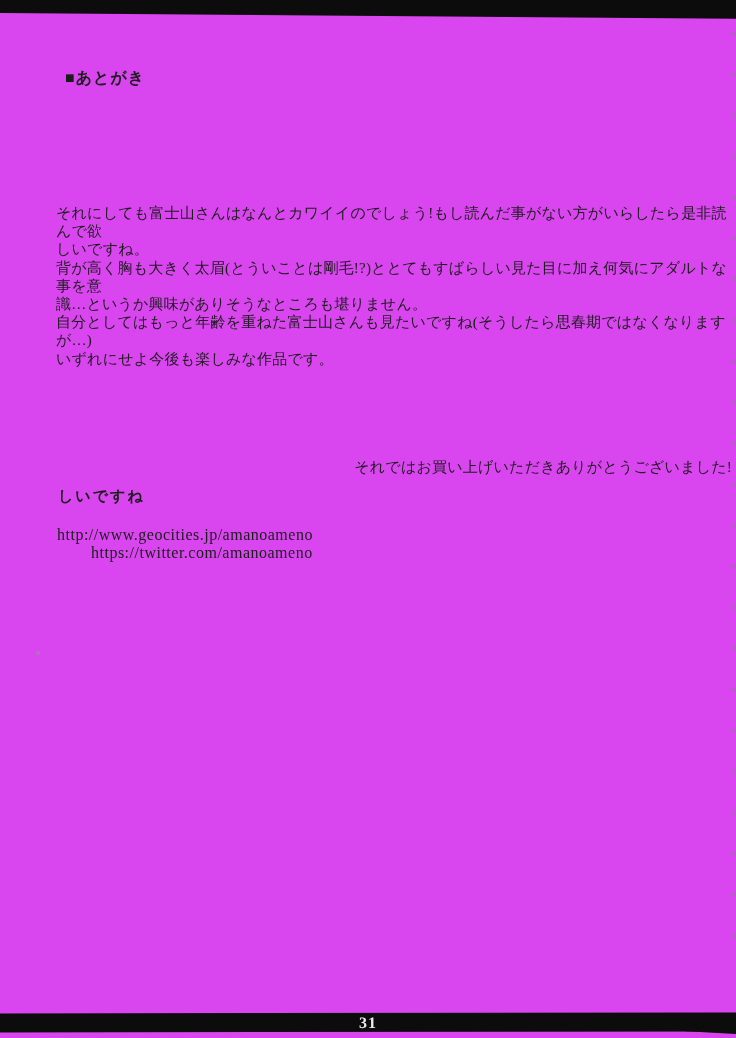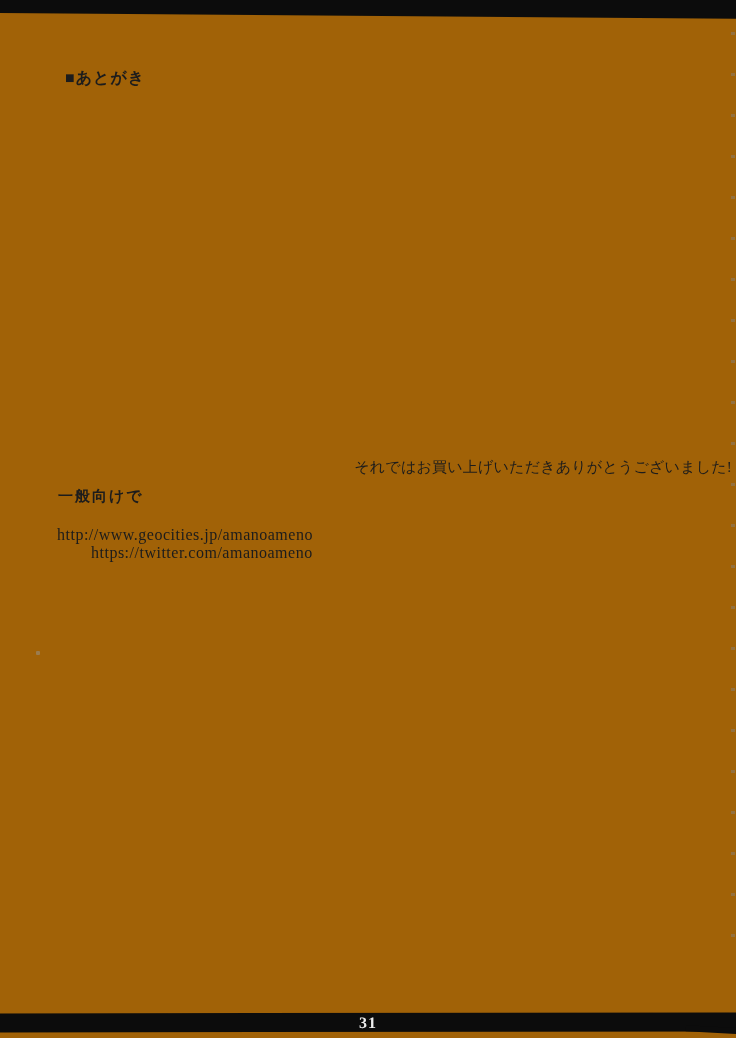--- a/index.html
+++ b/index.html
@@ -1,20 +1,20 @@
 <!DOCTYPE html>
 <html><head>
 <meta charset="utf-8">
 <style>
   html,body { margin:0; padding:0; background:#e8e8e8; }
   .scan {
     position:relative;
     width:736px; height:1038px;
     margin:0;
-    background:#a16207;
+    background:#d946ef;
     overflow:hidden;
     font-family:"Liberation Serif","DejaVu Serif",serif;
     color:#1c1c1c;
   }
   
   .bar-top {
     position:absolute; left:-6px; top:-7px;
     width:750px; height:20px;
     background:#0c0c0c;
     transform:rotate(0.45deg);
@@ -87,25 +87,31 @@
 </head>
 <body>
 
 <div class="scan">
 
   <div class="bar-top"></div>
 
   <div class="heading">■あとがき</div>
 
 
+  <div class="para p2">それにしても富士山さんはなんとカワイイのでしょう!もし読んだ事がない方がいらしたら是非読んで欲
+しいですね。
+背が高く胸も大きく太眉(とういことは剛毛!?)ととてもすばらしい見た目に加え何気にアダルトな事を意
+識…というか興味がありそうなところも堪りません。
+自分としてはもっと年齢を重ねた富士山さんも見たいですね(そうしたら思春期ではなくなりますが…)
+いずれにせよ今後も楽しみな作品です。</div>
 
 
   <div class="para p4">それではお買い上げいただきありがとうございました!</div>
 
-  <div class="author">一般向けで</div>
+  <div class="author">しいですね</div>
 
   <div class="url url1">http://www.geocities.jp/amanoameno</div>
 
   <div class="url url2">https://twitter.com/amanoameno</div>
 
   <div class="specks-right"></div>
   <div class="speck-left"></div>
 
   <div class="bar-bottom">
     <span class="pagenum">31</span>

